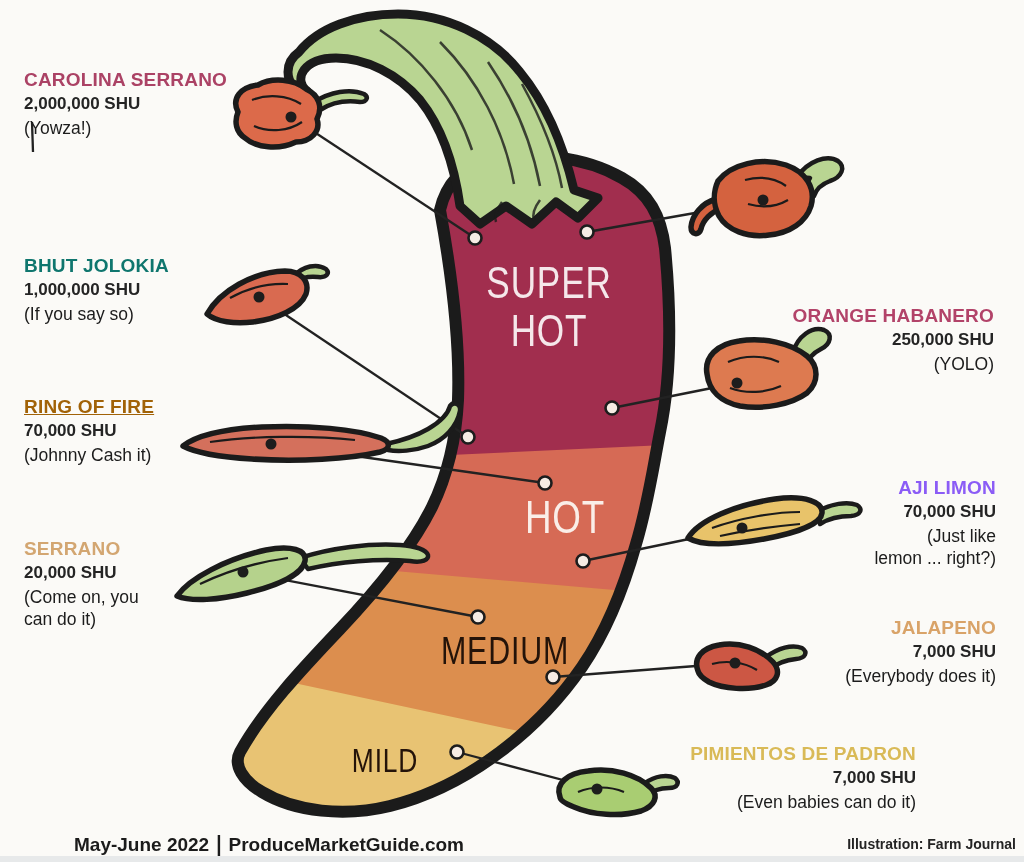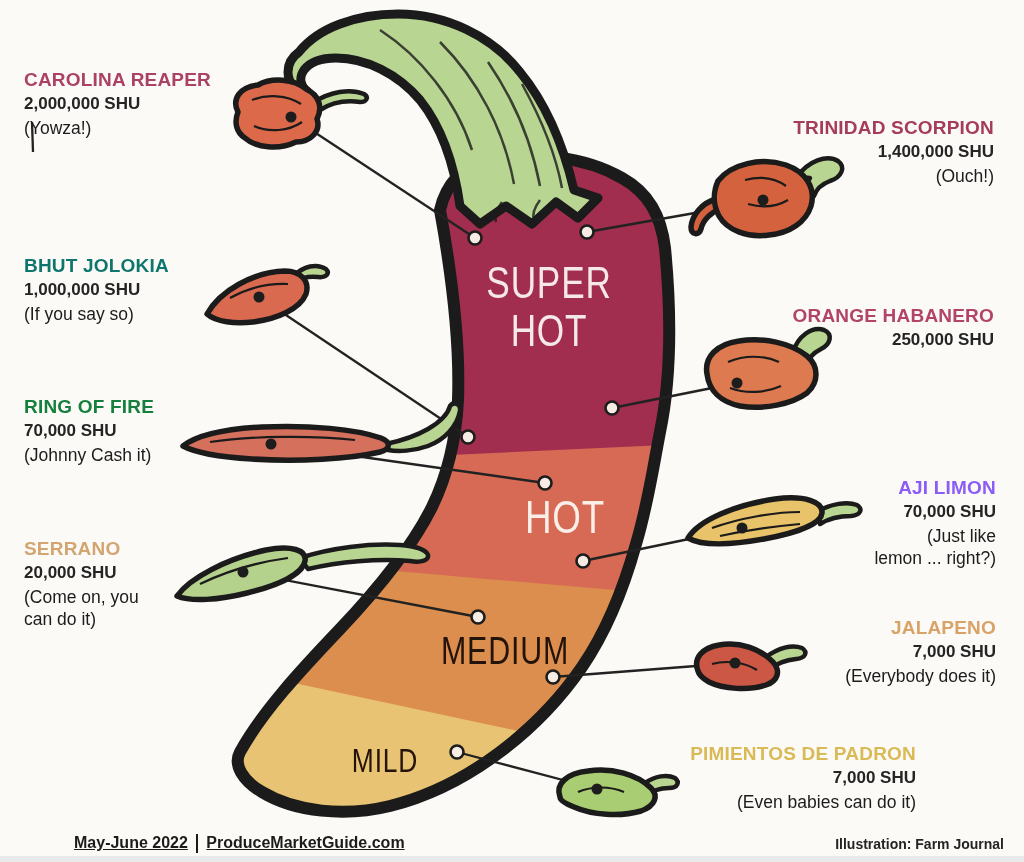--- a/index.html
+++ b/index.html
@@ -15,23 +15,23 @@
   .plabel.right{text-align:right;}
   .pname{font-size:19px;font-weight:bold;letter-spacing:.2px;margin-bottom:5px;line-height:1.05;}
   .pshu{font-size:17px;font-weight:bold;color:#242424;margin-bottom:4px;line-height:1.05;}
   .pquip{font-size:17.5px;color:#1c1c1c;line-height:1.26;}
   .zlabel{position:absolute;width:190px;text-align:center;letter-spacing:1px;}
   .zlabel div{transform:scaleX(.8);}
   .z-super{left:454px;top:259px;font-size:44px;line-height:48px;}
   .z-hot{left:470px;top:494px;font-size:46px;line-height:46px;}
   .z-medium{left:410px;top:631px;font-size:38px;line-height:40px;}
   .z-mild{left:290px;top:744px;font-size:33px;line-height:34px;}
-  .footer-left{position:absolute;left:74px;top:834px;font-size:16px;font-weight:bold;color:#1b1b1b;text-decoration:underline;}
+  .footer-left{position:absolute;left:74px;top:834px;font-size:19px;font-weight:bold;color:#1b1b1b;}
   .footer-left .pipe{display:inline-block;margin:0 7px;transform:scaleY(1.25);}
-  .footer-right{position:absolute;right:20px;top:836px;font-size:14px;font-weight:bold;color:#242424;}
+  .footer-right{position:absolute;right:8px;top:836px;font-size:14px;font-weight:bold;color:#242424;}
   .edge-strip{position:absolute;left:0;bottom:0;width:100%;height:6px;background:#e7e9ea;}
 </style>
 </head>
 <body>
 
 <div class="canvas">
 
   <svg class="illo" width="1024" height="862" viewBox="0 0 1024 862">
     <defs>
       <path id="pepperBody" d="M 440 210 C 446 184 462 166 488 160 C 532 150 586 157 622 178 C 649 193 661 216 665 248 C 671 310 672 374 660 432 C 653 468 648 504 636 544 C 624 587 608 629 582 667 C 560 699 532 728 500 752 C 468 776 430 796 390 806 C 345 817 295 812 262 792 C 243 781 233 765 240 752 C 262 712 300 671 340 629 C 375 592 410 551 432 507 C 448 474 456 440 458 400 C 460 345 452 276 440 210 Z"></path>
@@ -164,63 +164,59 @@
     <div>HOT</div>
   </div>
   <div class="zlabel z-medium" style="color: rgb(36, 19, 9);">
     <div>MEDIUM</div>
   </div>
   <div class="zlabel z-mild" style="color: rgb(36, 19, 9);">
     <div>MILD</div>
   </div>
 
   <div class="plabel" style="left:24px;top:70px;">
-    <div class="pname" style="color: rgb(171, 66, 101);">CAROLINA REAPER</div>
+    <div class="pname" style="color: rgb(171, 66, 101);">CAROLINA SERRANO</div>
     <div class="pshu">2,000,000 SHU</div>
     <div class="pquip">
         <div>(Yowza!)</div>
       </div>
   </div>
 
   <div class="plabel" style="left:24px;top:256px;">
     <div class="pname" style="color: #0f766e;">BHUT JOLOKIA</div>
     <div class="pshu">1,000,000 SHU</div>
     <div class="pquip">
         <div>(If you say so)</div>
       </div>
   </div>
 
   <div class="plabel" style="left:24px;top:397px;">
-    <div class="pname" style="color: #15803d;">RING OF FIRE</div>
+    <div class="pname" style="color: #a16207; text-decoration: underline;">RING OF FIRE</div>
     <div class="pshu">70,000 SHU</div>
     <div class="pquip">
         <div>(Johnny Cash it)</div>
       </div>
   </div>
 
   <div class="plabel" style="left:24px;top:539px;">
     <div class="pname" style="color: rgb(211, 166, 113);">SERRANO</div>
     <div class="pshu">20,000 SHU</div>
     <div class="pquip">
       <div>(Come on, you</div>
       <div>can do it)</div>
     </div>
   </div>
 
-  <div class="plabel right" style="right:30px;top:118px;">
-    <div class="pname" style="color: rgb(166, 60, 91);">TRINIDAD SCORPION</div>
-    <div class="pshu">1,400,000 SHU</div>
-    <div class="pquip">
-        <div>(Ouch!)</div>
-      </div>
-  </div>
 
   <div class="plabel right" style="right:30px;top:306px;">
     <div class="pname" style="color: rgb(178, 67, 105);">ORANGE HABANERO</div>
     <div class="pshu">250,000 SHU</div>
+    <div class="pquip">
+        <div>(YOLO)</div>
+      </div>
   </div>
 
   <div class="plabel right" style="right:28px;top:478px;">
     <div class="pname" style="color: #8b5cf6;">AJI LIMON</div>
     <div class="pshu">70,000 SHU</div>
     <div class="pquip">
       <div>(Just like</div>
       <div>lemon ... right?)</div>
     </div>
   </div>

